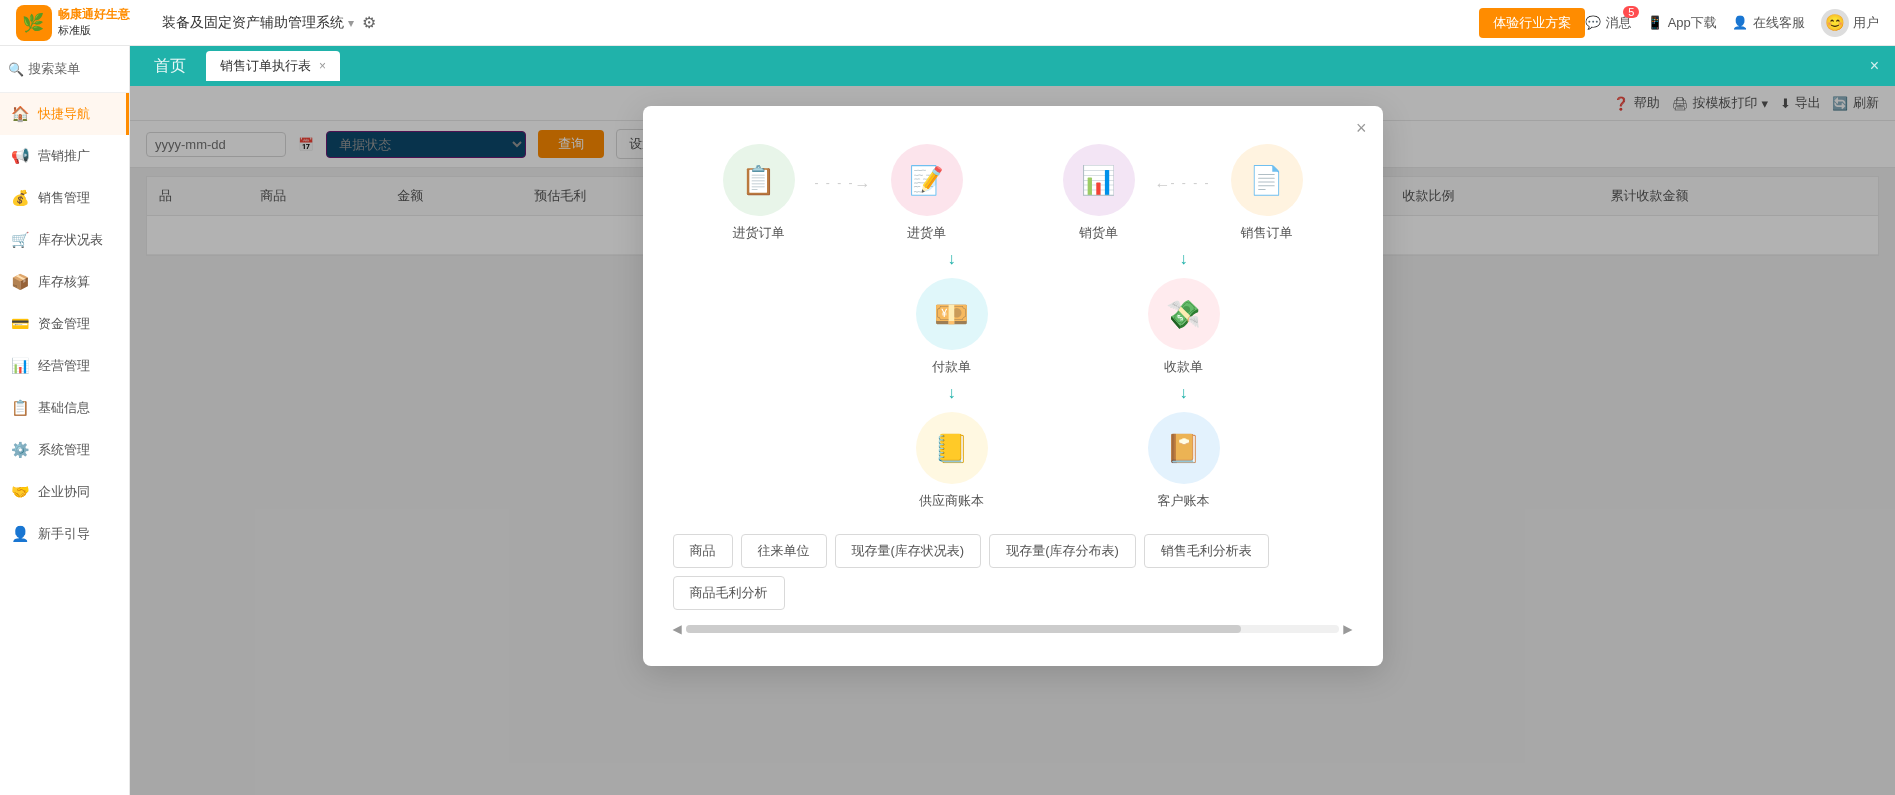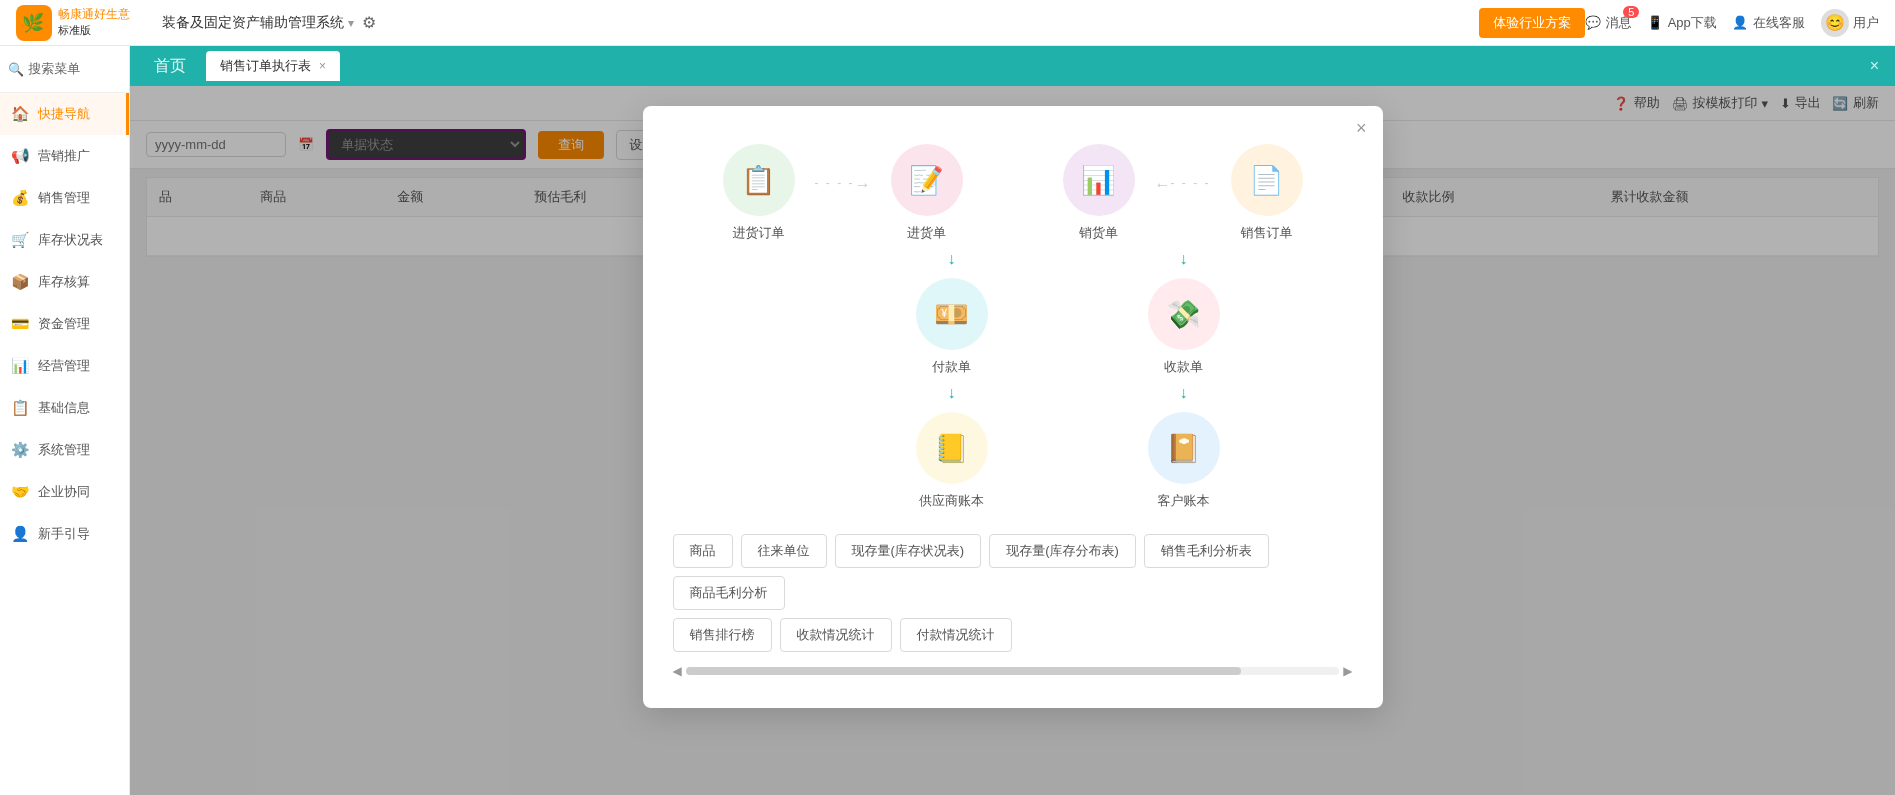--- a/index.html
+++ b/index.html
@@ -11,21 +11,21 @@
     .main-area { display: flex; flex: 1; overflow: hidden; }
     .sidebar { width: 130px; background: #fff; border-right: 1px solid #e8e8e8; flex-shrink: 0; display: flex; flex-direction: column; }
     .content-area { flex: 1; display: flex; flex-direction: column; overflow: hidden; }
     .tab-bar { height: 40px; background: #20b2aa; display: flex; align-items: center; padding: 0 8px; flex-shrink: 0; }
     .page-content { flex: 1; background: #f0f0f0; position: relative; overflow: hidden; }
 
     
     .logo-area { display: flex; align-items: center; width: 130px; flex-shrink: 0; }
     .logo-icon { width: 36px; height: 36px; background: #ff8c00; border-radius: 8px; display: flex; align-items: center; justify-content: center; color: #fff; font-size: 18px; margin-right: 6px; flex-shrink: 0; }
     .logo-text { font-size: 11px; color: #333; line-height: 1.4; }
-    .logo-text .line1 { color: #ff8c00; font-weight: normal; font-size: 12px; }
+    .logo-text .line1 { color: #ff8c00; font-weight: bold; font-size: 12px; }
     .system-title { display: flex; align-items: center; flex: 1; margin-left: 16px; }
     .system-title-text { font-size: 14px; color: #333; }
     .system-title-arrow { margin-left: 4px; color: #999; font-size: 12px; }
     .settings-icon { margin-left: 8px; color: #666; cursor: pointer; font-size: 16px; }
     .try-btn { margin-left: 12px; background: #ff8c00; color: #fff; border: none; border-radius: 4px; padding: 6px 14px; cursor: pointer; font-size: 13px; }
     .top-right { margin-left: auto; display: flex; align-items: center; gap: 16px; }
     .top-right-item { display: flex; align-items: center; gap: 4px; color: #555; font-size: 13px; cursor: pointer; position: relative; }
     .badge { background: #ff4d4f; color: #fff; border-radius: 10px; padding: 0 5px; font-size: 11px; position: absolute; top: -8px; right: -8px; min-width: 16px; text-align: center; }
     .avatar { width: 28px; height: 28px; border-radius: 50%; background: #ddd; display: flex; align-items: center; justify-content: center; overflow: hidden; }
 
@@ -45,21 +45,21 @@
     .tab-close-btn { margin-left: auto; margin-right: 8px; color: rgba(255,255,255,0.8); cursor: pointer; font-size: 16px; }
 
     
     .toolbar { display: flex; align-items: center; padding: 8px 16px; background: #fff; border-bottom: 1px solid #e8e8e8; gap: 12px; flex-shrink: 0; }
     .toolbar-right { margin-left: auto; display: flex; align-items: center; gap: 12px; }
     .toolbar-btn { display: flex; align-items: center; gap: 4px; color: #555; font-size: 13px; cursor: pointer; }
 
     
     .filter-bar { display: flex; align-items: center; padding: 8px 16px; background: #fff; border-bottom: 1px solid #e8e8e8; gap: 12px; flex-shrink: 0; flex-wrap: wrap; }
     .filter-input { border: 1px solid #d9d9d9; border-radius: 4px; padding: 4px 8px; font-size: 13px; width: 140px; color: #999; }
-    .filter-select { border: 3px solid #701a75; border-radius: 4px; padding: 4px 8px; font-size: 13px; width: 200px; color: #999; background: #404040; }
+    .filter-select { border: 1px solid #701a75; border-radius: 4px; padding: 4px 8px; font-size: 13px; width: 200px; color: #999; background: #0c4a6e; }
     .query-btn { background: #ff8c00; color: #fff; border: none; border-radius: 4px; padding: 5px 20px; cursor: pointer; font-size: 13px; }
     .settings-btn { background: #fff; color: #555; border: 1px solid #d9d9d9; border-radius: 4px; padding: 5px 12px; cursor: pointer; font-size: 13px; }
     .more-conditions { color: #20b2aa; font-size: 13px; cursor: pointer; }
 
     
     .table-container { flex: 1; overflow: auto; background: #fff; margin: 8px 16px; border: 1px solid #e8e8e8; }
     .data-table { width: 100%; border-collapse: collapse; font-size: 13px; }
     .data-table th { background: #fafafa; border-bottom: 1px solid #e8e8e8; padding: 10px 12px; text-align: left; color: #555; font-weight: normal; white-space: nowrap; }
     .data-table td { border-bottom: 1px solid #f0f0f0; padding: 10px 12px; color: #333; }
     .no-data { text-align: center; padding: 60px; color: #999; font-size: 14px; }
@@ -359,25 +359,20 @@
 
             <div class="common-functions">
               <div class="func-buttons">
                 <button class="func-btn">商品</button>
                 <button class="func-btn">往来单位</button>
                 <button class="func-btn">现存量(库存状况表)</button>
                 <button class="func-btn">现存量(库存分布表)</button>
                 <button class="func-btn">销售毛利分析表</button>
                 <button class="func-btn">商品毛利分析</button>
               </div>
-              <div class="func-buttons" style="margin-top: 8px;">
-                <button class="func-btn">销售排行榜</button>
-                <button class="func-btn">收款情况统计</button>
-                <button class="func-btn">付款情况统计</button>
-              </div>
             </div>
 
             <div style="display:flex; align-items:center; margin-top: 12px;">
               <span class="scroll-arrow">◀</span>
               <div class="scroll-track" style="flex:1; margin: 0 4px;">
                 <div class="scroll-thumb"></div>
               </div>
               <span class="scroll-arrow">▶</span>
             </div>
           </div>

